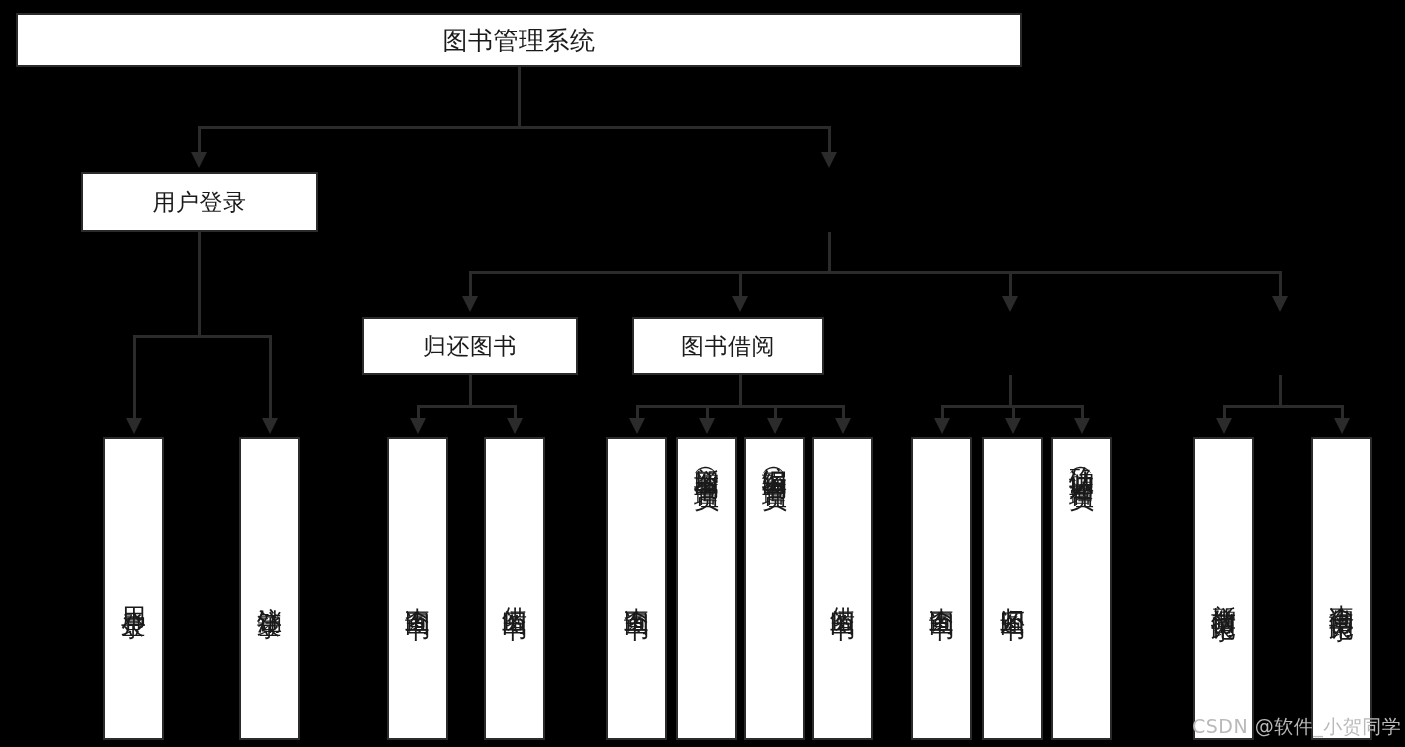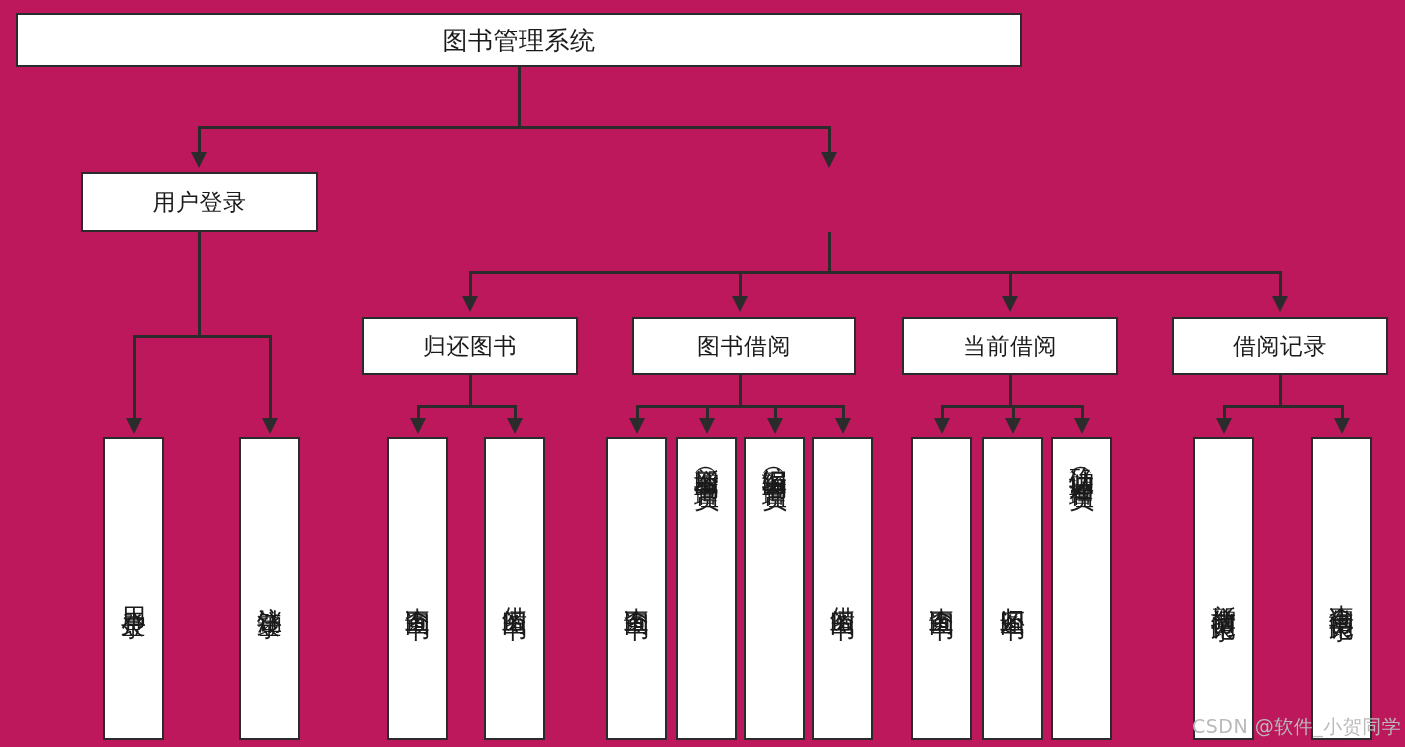--- a/index.html
+++ b/index.html
@@ -8,21 +8,21 @@
     padding: 0;
     background: #ffffff;
   }
   body {
     font-family: "DejaVu Sans", "Liberation Sans", sans-serif;
   }
   #canvas {
     position: relative;
     width: 1405px;
     height: 747px;
-    background: #be185d;
+    background: #000000;
     overflow: hidden;
   }
 
   
   .node {
     position: absolute;
     box-sizing: border-box;
     border: 2.5px solid #2b2b2b;
     background: #ffffff;
     display: flex;
@@ -127,28 +127,22 @@
   <div class="vline" style="left:739px; top:271px; height:29px;"></div>
   <div class="arrow" style="left:732px; top:296px;"></div>
   <div class="vline" style="left:1009px; top:271px; height:29px;"></div>
   <div class="arrow" style="left:1002px; top:296px;"></div>
   <div class="vline" style="left:1279px; top:271px; height:29px;"></div>
   <div class="arrow" style="left:1272px; top:296px;"></div>
 
   <div class="node branch" style="left:362px; top:317px; width:216px; height:58px;">
     <span class="node-label">归还图书</span>
   </div>
-  <div class="node branch" style="left:632px; top:317px; width:224px; height:58px;">
+  <div class="node branch" style="left:632px; top:317px; width:192px; height:58px;">
     <span class="node-label">图书借阅</span>
-  </div>
-  <div class="node branch" style="left:902px; top:317px; width:216px; height:58px;">
-    <span class="node-label">当前借阅</span>
-  </div>
-  <div class="node branch" style="left:1172px; top:317px; width:216px; height:58px;">
-    <span class="node-label">借阅记录</span>
   </div>
 
   <div class="vline" style="left:469px; top:375px; height:31px;"></div>
   <div class="hline" style="left:418px; top:405px; width:98px;"></div>
   <div class="vline" style="left:417px; top:405px; height:16px;"></div>
   <div class="arrow" style="left:410px; top:418px;"></div>
   <div class="vline" style="left:514px; top:405px; height:16px;"></div>
   <div class="arrow" style="left:507px; top:418px;"></div>
 
   <div class="vline" style="left:739px; top:375px; height:31px;"></div>

